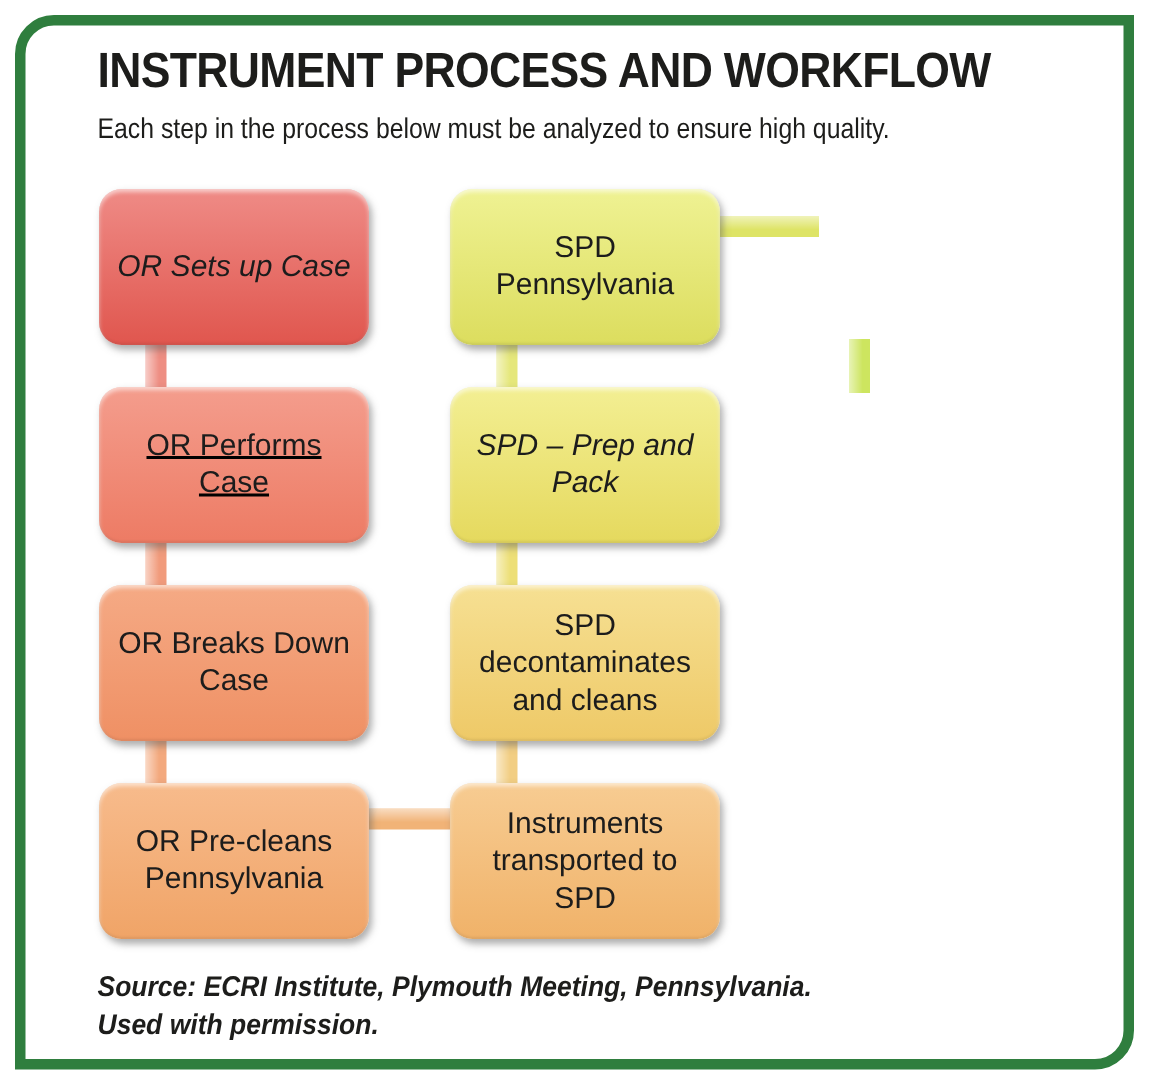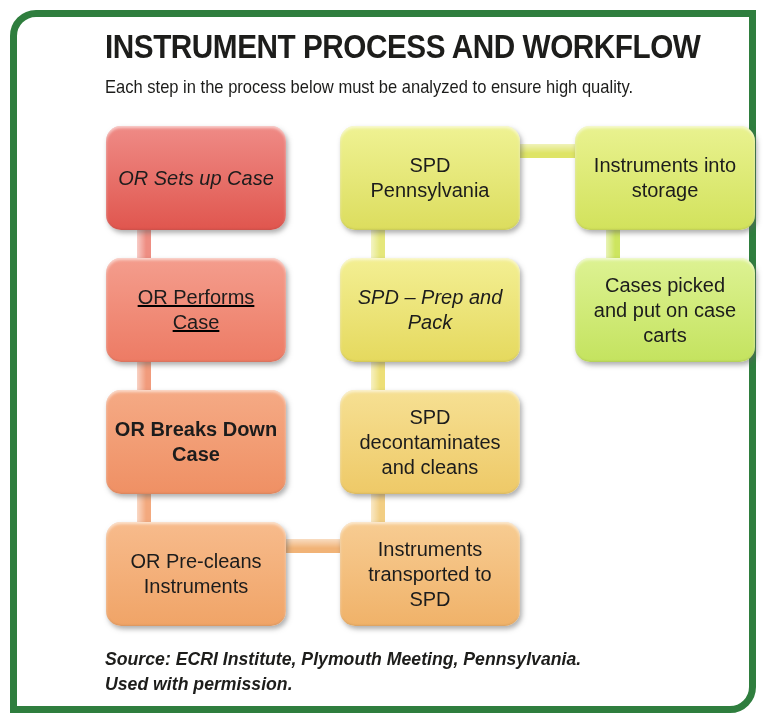--- a/index.html
+++ b/index.html
@@ -12,21 +12,21 @@
   }
   .frame {
     position:absolute;
     left:10px; top:10px;
     width:732px; height:689px;
     border:7px solid #2F7E3E;
     border-radius:26px 0 26px 0;
     background:#ffffff;
     box-sizing:content-box;
   }
-  .content { position:absolute; left:0; top:0; width:612px; height:725px;margin-left:40px; }
+  .content { position:absolute; left:0; top:0; width:612px; height:725px; }
   .title {
     position:absolute; left:65px; top:28px; margin:0;
     font-size:33px; font-weight:bold; color:#1D1D1B;
     letter-spacing:-0.5px; white-space:nowrap;
     transform:scaleX(0.90); transform-origin:left top;
   }
   .subtitle {
     position:absolute; left:65px; top:76px; margin:0;
     font-size:19px; color:#1D1D1B; white-space:nowrap;
     transform:scaleX(0.87); transform-origin:left top;
@@ -78,55 +78,46 @@
   <div class="conn h" style="left: 466px; top: 144px; width: 80px; background: rgb(222, 228, 102);"></div>
   <div class="conn v" style="left: 566px; top: 226px; height: 36px; background: rgb(205, 229, 95);"></div>
 
   <div class="box" style="left: 66px; top: 126px; background: linear-gradient(rgb(239, 139, 134), rgb(224, 86, 78)); font-style: italic;">
       <span class="box-label">OR Sets up Case</span>
     </div>
   <div class="box" style="left: 66px; top: 258px; background: linear-gradient(rgb(244, 157, 141), rgb(237, 123, 100)); text-decoration: underline;">
       <span class="box-label">OR Performs
 Case</span>
     </div>
-  <div class="box" style="left: 66px; top: 390px; background: linear-gradient(rgb(245, 170, 133), rgb(239, 144, 100)); font-weight: bold;">
+  <div class="box" style="left: 66px; top: 390px; background: linear-gradient(rgb(245, 170, 133), rgb(239, 144, 100));">
       <span class="box-label">OR Breaks Down
 Case</span>
     </div>
   <div class="box" style="left: 66px; top: 522px; background: linear-gradient(rgb(247, 187, 140), rgb(240, 164, 103));">
       <span class="box-label">OR Pre-cleans
-Instruments</span>
+Pennsylvania</span>
     </div>
 
   <div class="box" style="left: 300px; top: 126px; background: linear-gradient(rgb(239, 242, 147), rgb(220, 221, 94));">
       <span class="box-label">SPD Pennsylvania</span>
     </div>
   <div class="box" style="left: 300px; top: 258px; background: linear-gradient(rgb(243, 239, 147), rgb(229, 217, 94)); font-style: italic;">
       <span class="box-label">SPD – Prep and
 Pack</span>
     </div>
   <div class="box" style="left: 300px; top: 390px; background: linear-gradient(rgb(246, 224, 147), rgb(238, 201, 103));">
       <span class="box-label">SPD
 decontaminates
 and cleans</span>
     </div>
   <div class="box" style="left: 300px; top: 522px; background: linear-gradient(rgb(247, 204, 146), rgb(240, 178, 105));">
       <span class="box-label">Instruments
 transported to
 SPD</span>
     </div>
 
-  <div class="box" style="left: 535px; top: 126px; background: linear-gradient(rgb(233, 242, 144), rgb(210, 226, 92));">
-      <span class="box-label">Instruments into
-storage</span>
-    </div>
-  <div class="box" style="left: 535px; top: 258px; background: linear-gradient(rgb(221, 242, 147), rgb(196, 227, 95));">
-      <span class="box-label">Cases picked
-and put on case
-carts</span>
-    </div>
 
   <p class="source">
     <span>Source: ECRI Institute, Plymouth Meeting, Pennsylvania.</span><br>
     <span>Used with permission.</span>
   </p>
 
 </div>
 
 </body></html>

